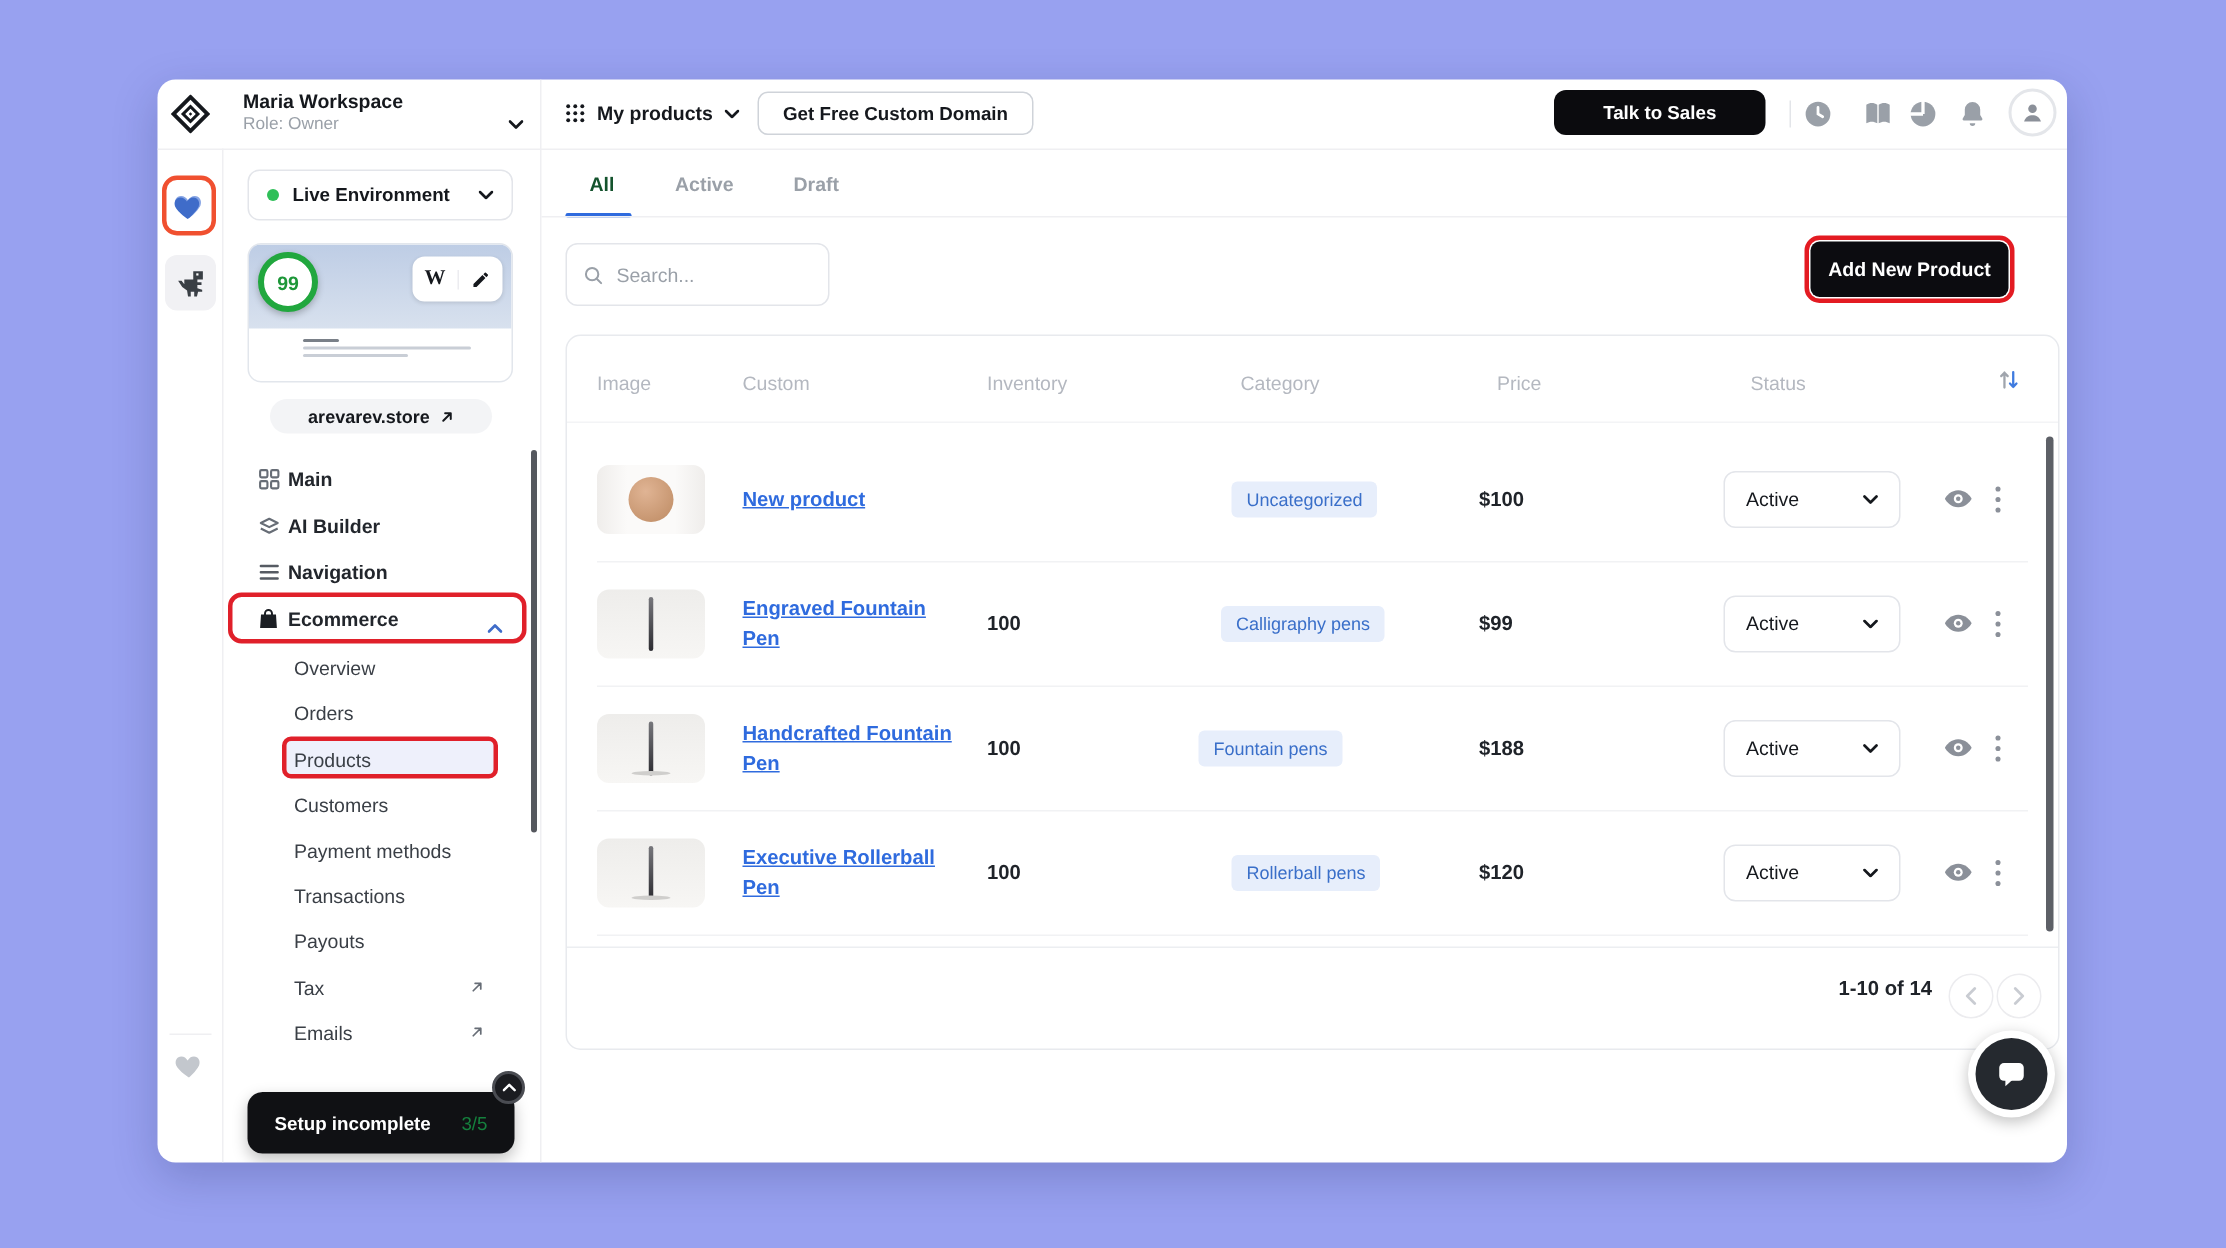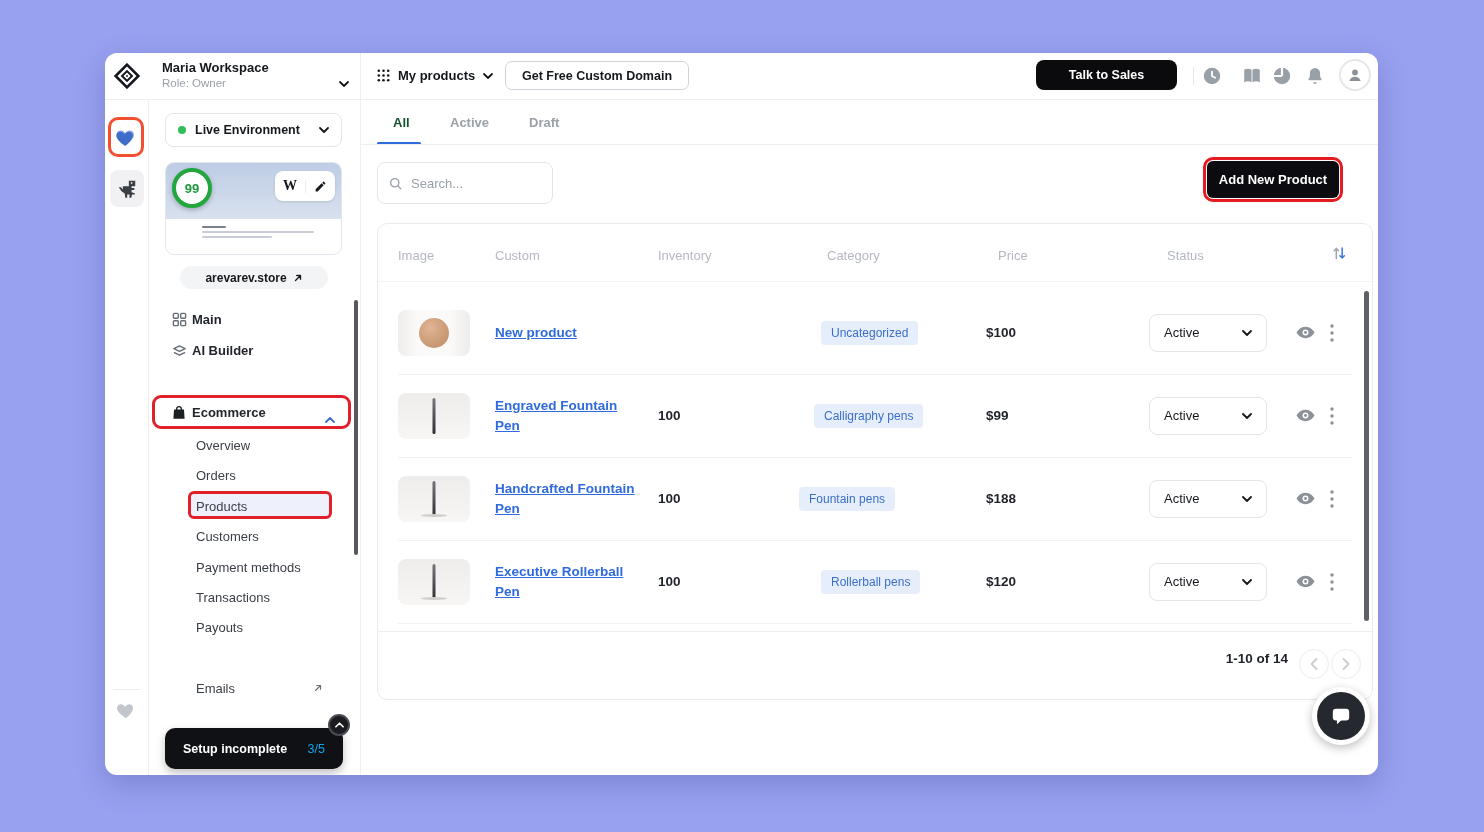--- a/index.html
+++ b/index.html
@@ -54,21 +54,21 @@
   .nav-label { position: absolute; left: 43px; font-size: 13px; font-weight: bold; color: #22262c; }
   .child-label { position: absolute; left: 47px; font-size: 13px; color: #3a3f46; }
   .ext-arrow { position: absolute; left: 164px; display: flex; }
   .ecom-annot { position: absolute; left: 3px; top: 296px; width: 199px; height: 34px; border: 3px solid #e0202a; border-radius: 9px; }
   .products-hl { position: absolute; left: 39px; top: 0; width: 144px; height: 28px; background: #eef0fb;
                  border: 3px solid #e0202a; border-radius: 6px; }
   .setup-pill { position: absolute; left: 16px; top: 629px; width: 178px; height: 41px; background: #101114;
                 border-radius: 10px; display: flex; align-items: center; padding: 4px 18px; z-index: 5;
                 box-shadow: 0 4px 10px rgba(0,0,0,.25); cursor: pointer; }
   .setup-label { color: #fff; font-size: 12.5px; font-weight: bold; flex: 1; }
-  .setup-progress { color: #0ea5e9; font-size: 12.5px; }
+  .setup-progress { color: #15803d; font-size: 12.5px; }
   .setup-chevron { position: absolute; left: 179px; top: 615px; width: 22px; height: 22px; border-radius: 50%;
                    background: #1b1c20; border: 2px solid #4a4c52; z-index: 6; display: flex; align-items: center;
                    justify-content: center; cursor: pointer; }
   .side-scrollbar { position: absolute; left: 205px; top: 201px; width: 4px; height: 255px; background: #55585e; border-radius: 2px; }
 
   
   .tab { position: absolute; top: 62px; font-size: 13px; font-weight: bold; cursor: pointer; }
   .tab.active { color: #14532d; }
   .tab.idle { color: #9aa0a8; }
   .tab-underline { position: absolute; left: 272px; top: 89px; width: 44px; height: 3px; background: #2f6bde; border-radius: 2px; }
@@ -274,20 +274,28 @@
       </div>
       <div class="nav-item" style="top:236px;">
         <span class="nav-icon">
           <svg width="15" height="15" viewBox="0 0 16 16" fill="none" stroke="#676d76" stroke-width="1.5" stroke-linejoin="round">
             <path d="M2 6l6-3 6 3-6 3z"></path>
               <path d="M2 10l6 3 6-3"></path>
           </svg>
         </span>
         <span class="nav-label">AI Builder</span>
       </div>
+      <div class="nav-item" style="top:267px;">
+        <span class="nav-icon">
+          <svg width="15" height="13" viewBox="0 0 16 14" stroke="#565b63" stroke-width="1.8" stroke-linecap="round">
+            <path d="M2 2.5h12M2 7h12M2 11.5h12"></path>
+          </svg>
+        </span>
+        <span class="nav-label">Navigation</span>
+      </div>
 
       <div class="ecom-annot"></div>
       <div class="nav-item" style="top:298px;">
         <span class="nav-icon">
           <svg width="14" height="15" viewBox="0 0 16 17" fill="#1b1e23">
             <path d="M4.6 5.2V4.4a3.4 3.4 0 0 1 6.8 0v.8h2.3l.7 10.4H1.6l.7-10.4h2.3zm1.5 0h3.8v-.8a1.9 1.9 0 0 0-3.8 0z"></path>
           </svg>
         </span>
         <span class="nav-label">Ecommerce</span>
         <span class="abs" style="left:176px;top:12px;">
@@ -311,20 +319,28 @@
         <span class="child-label">Customers</span>
       </div>
       <div class="nav-item" style="top:453px;">
         <span class="child-label">Payment methods</span>
       </div>
       <div class="nav-item" style="top:483px;">
         <span class="child-label">Transactions</span>
       </div>
       <div class="nav-item" style="top:513px;">
         <span class="child-label">Payouts</span>
+      </div>
+      <div class="nav-item" style="top:544px;">
+        <span class="child-label">Tax</span>
+        <span class="ext-arrow">
+          <svg width="10" height="10" viewBox="0 0 12 12">
+              <path d="M3 9L9 3M4.5 3H9v4.5" fill="none" stroke="#676d76" stroke-width="1.4" stroke-linecap="round" stroke-linejoin="round"></path>
+            </svg>
+        </span>
       </div>
       <div class="nav-item" style="top:574px;">
         <span class="child-label">Emails</span>
         <span class="ext-arrow">
           <svg width="10" height="10" viewBox="0 0 12 12">
               <path d="M3 9L9 3M4.5 3H9v4.5" fill="none" stroke="#676d76" stroke-width="1.4" stroke-linecap="round" stroke-linejoin="round"></path>
             </svg>
         </span>
       </div>
 

